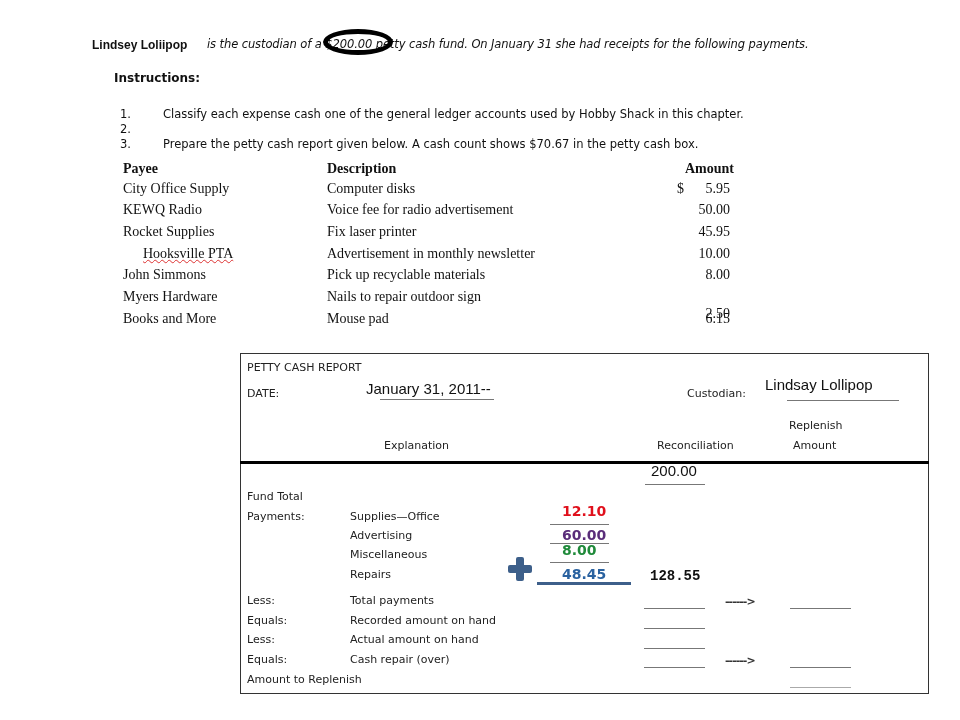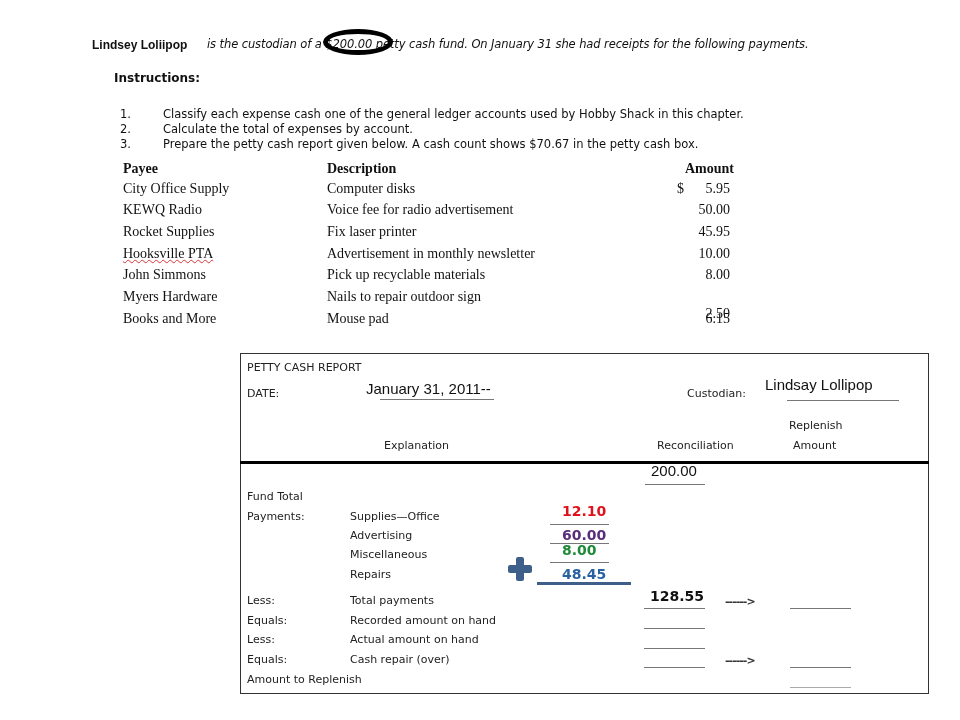--- a/index.html
+++ b/index.html
@@ -24,41 +24,40 @@
   .num-purple { color:#5a2d7a; font-weight:bold; font-size:14px; }
   .num-green { color:#1f8a3a; font-weight:bold; font-size:14px; }
   .num-blue { color:#2a62a0; font-weight:bold; font-size:14px; }
   .total { font-weight:bold; font-size:14px; color:#111; }
   .arrow { font-size:11px; font-weight:bold; letter-spacing:-1px; color:#333; }
   .plus { left:508px; top:557px; width:24px; height:24px; }
   .plus:before, .plus:after { content:""; position:absolute; background:#3d5f8a; border-radius:2px; }
   .plus:before { left:8px; top:0; width:8px; height:24px; }
   .plus:after { left:0; top:8px; width:24px; height:8px; }
   .blue-bar { left:537px; top:582px; width:94px; height:3px; background:#3d5f8a; }
-  .squiggle { text-decoration: underline wavy #d33; text-decoration-thickness:1px; }
+  .squiggle { text-decoration: underline wavy #d33; text-decoration-thickness:1px;margin-left:20px; }
 </style>
 </head>
 <body>
 
 <div class="abs intro-name">Lindsey Loliipop</div>
 <div class="abs intro-text">
   <span>is the custodian of a</span>
   <span>$200.00</span>
   <span>petty cash fund. On January 31 she had receipts for the following payments.</span>
 </div>
 <div class="abs circle"></div>
 
 <div class="abs instr-title">Instructions:</div>
 <div class="abs instr" style="left:120px;top:107px;width:700px;height:14px;">
   <span class="num">1.</span>
   <span class="txt">Classify each expense cash one of the general ledger accounts used by Hobby Shack in this chapter.</span>
 </div>
 <div class="abs instr" style="left:120px;top:122px;width:700px;height:14px;">
   <span class="num">2.</span>
-  <span class="txt">Calculate the total of expenses by account.</span>
 </div>
 <div class="abs instr" style="left:120px;top:137px;width:700px;height:14px;">
   <span class="num">3.</span>
   <span class="txt">Prepare the petty cash report given below. A cash count shows $70.67 in the petty cash box.</span>
 </div>
 
 <div class="abs serif b" style="left:123px;top:161px;">Payee</div>
 <div class="abs serif b" style="left:327px;top:161px;">Description</div>
 <div class="abs serif b" style="left:685px;top:161px;">Amount</div>
 
@@ -134,21 +133,21 @@
 <div class="abs rep-label" style="left:247px;top:594px;">Less:</div>
 <div class="abs rep-label" style="left:350px;top:594px;">Total payments</div>
 <div class="abs rep-label" style="left:247px;top:614px;">Equals:</div>
 <div class="abs rep-label" style="left:350px;top:614px;">Recorded amount on hand</div>
 <div class="abs rep-label" style="left:247px;top:633px;">Less:</div>
 <div class="abs rep-label" style="left:350px;top:633px;">Actual amount on hand</div>
 <div class="abs rep-label" style="left:247px;top:653px;">Equals:</div>
 <div class="abs rep-label" style="left:350px;top:653px;">Cash repair (over)</div>
 <div class="abs rep-label" style="left:247px;top:673px;">Amount to Replenish</div>
 
-<div class="abs total" style="left:650px;top:588px;">128.55</div>
+<div class="abs total" style="left:650px;top:568px;font-family:Liberation Mono, monospace;">128.55</div>
 <div class="uline" style="left:644px;top:608px;width:61px;"></div>
 <div class="uline" style="left:644px;top:628px;width:61px;"></div>
 <div class="uline" style="left:644px;top:648px;width:61px;"></div>
 <div class="uline" style="left:644px;top:667px;width:61px;"></div>
 
 <div class="abs arrow" style="left:725px;top:595px;">------&gt;</div>
 <div class="abs arrow" style="left:725px;top:654px;">------&gt;</div>
 
 <div class="uline" style="left:790px;top:608px;width:61px;"></div>
 <div class="uline" style="left:790px;top:667px;width:61px;"></div>

